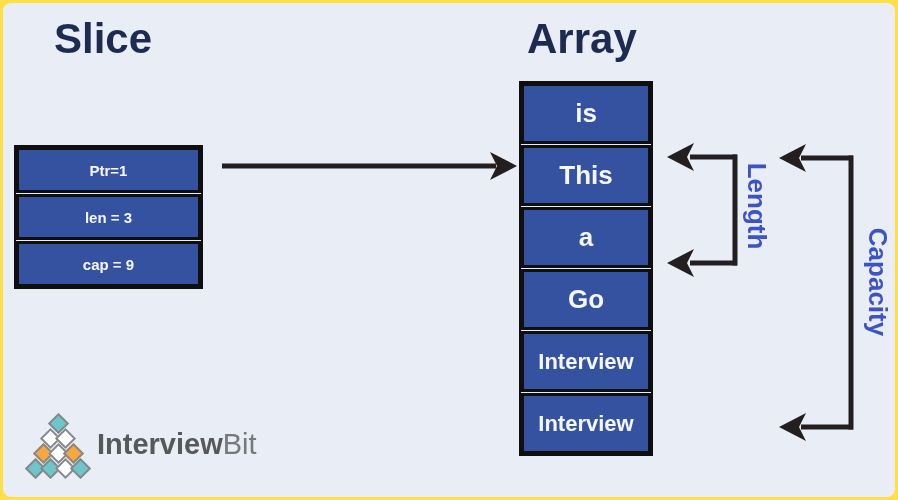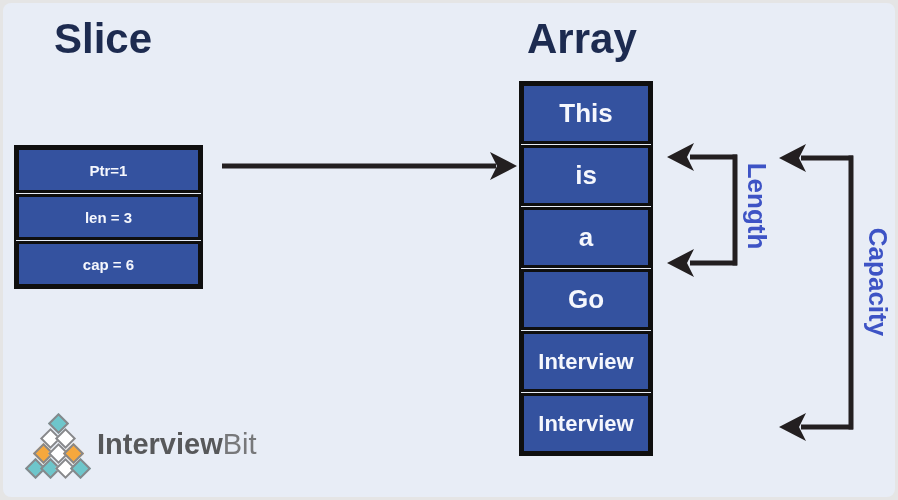--- a/index.html
+++ b/index.html
@@ -1,18 +1,18 @@
 <!DOCTYPE html>
 <html><head>
 <meta charset="utf-8">
 <style>
   html,body{margin:0;padding:0;background:#ffffff;}
   .canvas{
     position:relative;width:898px;height:500px;overflow:hidden;
-    font-family:"Liberation Sans","DejaVu Sans",sans-serif;background:#e5e5e5;
+    font-family:"Liberation Sans","DejaVu Sans",sans-serif;background:#fde047;
   }
   .bg{position:absolute;left:3px;top:3px;right:3px;bottom:3px;background:#e8edf6;border-radius:8px;}
   .title{position:absolute;font-size:42px;font-weight:700;color:#1d2b50;line-height:1;}
   .title-slice{left:54px;top:18px;}
   .title-array{left:527px;top:18px;}
 
   
   .slice-box{position:absolute;left:14px;top:145px;width:185px;border:2px solid #0f0f0f;}
   .srow{height:40px;border:3px solid #0f0f0f;background:#34529f;color:#f5f7fd;
         display:flex;align-items:center;justify-content:center;
@@ -52,26 +52,26 @@
 
 <div class="canvas">
   <div class="bg"></div>
 
   <div class="title title-slice">Slice</div>
   <div class="title title-array">Array</div>
 
   <div class="slice-box">
     <div class="srow">Ptr=1</div>
     <div class="srow">len = 3</div>
-    <div class="srow">cap = 6</div>
+    <div class="srow">cap = 9</div>
   </div>
 
   <div class="array-box">
+    <div class="acell">is</div>
     <div class="acell">This</div>
-    <div class="acell">is</div>
     <div class="acell">a</div>
     <div class="acell">Go</div>
     <div class="acell small">Interview</div>
     <div class="acell small">Interview</div>
   </div>
 
   <svg class="arrows" viewBox="0 0 898 500" xmlns="http://www.w3.org/2000/svg">
 
     <g stroke="#231f20" fill="#231f20">
       <line x1="222" y1="166" x2="496" y2="166" stroke-width="5"></line>

